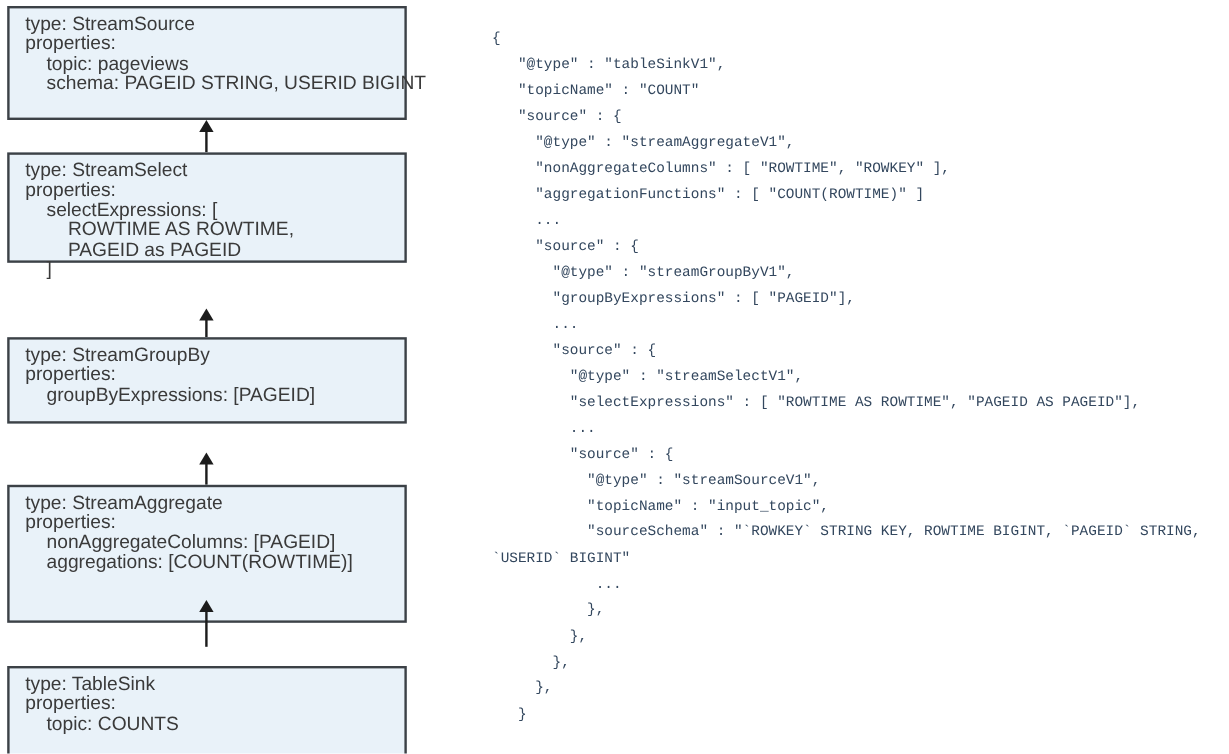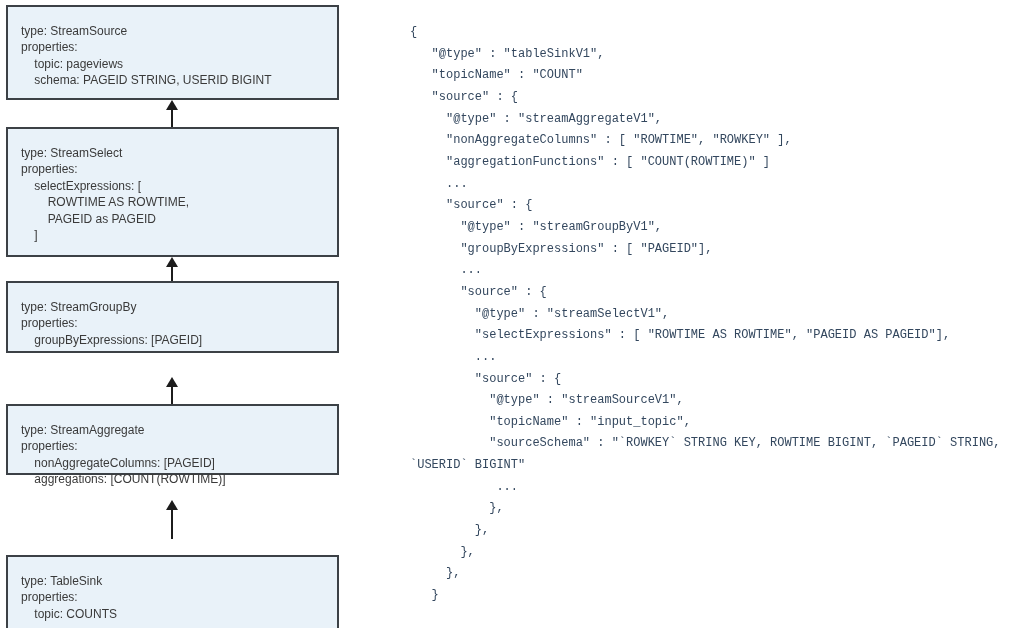--- a/index.html
+++ b/index.html
@@ -16,25 +16,25 @@
   }
   .node {
     position: absolute;
     left: 6px;
     width: 333px;
     background: var(--node-fill, #e9f2f9);
     border: 2px solid var(--node-border, #3c4146);
   }
   .node .node-text {
     font-family: "Liberation Sans", "DejaVu Sans", sans-serif;
-    font-size: 12px;
+    font-size: 16px;
     line-height: 16.4px;
     color: var(--node-text, #3a3a3a);
     white-space: pre;
-    padding: 16px 0 0 13px;
+    padding: 6px 0 0 13px;
     background: transparent;
   }
   .arrow { position: absolute; width: 12px; }
   .arrow .arrow-line {
     position: absolute;
     left: 50%;
     transform: translateX(-50%);
     top: 7px; bottom: 0;
     width: 2px;
     background: var(--arrow, #1c1c1c);
@@ -71,21 +71,21 @@
 properties:
     topic: pageviews
     schema: PAGEID STRING, USERID BIGINT</div>
   </div>
 
   <div class="arrow" style="left:166px; top:100px; height:27px">
     <div class="arrow-head"></div>
     <div class="arrow-line"></div>
   </div>
 
-  <div class="node" style="top:127px; height:130px">
+  <div class="node" style="top:127px; height:92px">
     <div class="node-text">type: StreamSelect
 properties:
     selectExpressions: [
         ROWTIME AS ROWTIME,
         PAGEID as PAGEID
     ]</div>
   </div>
 
   <div class="arrow" style="left:166px; top:257px; height:24px">
     <div class="arrow-head"></div>
@@ -96,21 +96,21 @@
     <div class="node-text">type: StreamGroupBy
 properties:
     groupByExpressions: [PAGEID]</div>
   </div>
 
   <div class="arrow" style="left:166px; top:377px; height:27px">
     <div class="arrow-head"></div>
     <div class="arrow-line"></div>
   </div>
 
-  <div class="node" style="top:404px; height:71px">
+  <div class="node" style="top:404px; height:115px">
     <div class="node-text">type: StreamAggregate
 properties:
     nonAggregateColumns: [PAGEID]
     aggregations: [COUNT(ROWTIME)]</div>
   </div>
 
   <div class="arrow" style="left:166px; top:500px; height:39px">
     <div class="arrow-head"></div>
     <div class="arrow-line"></div>
   </div>

